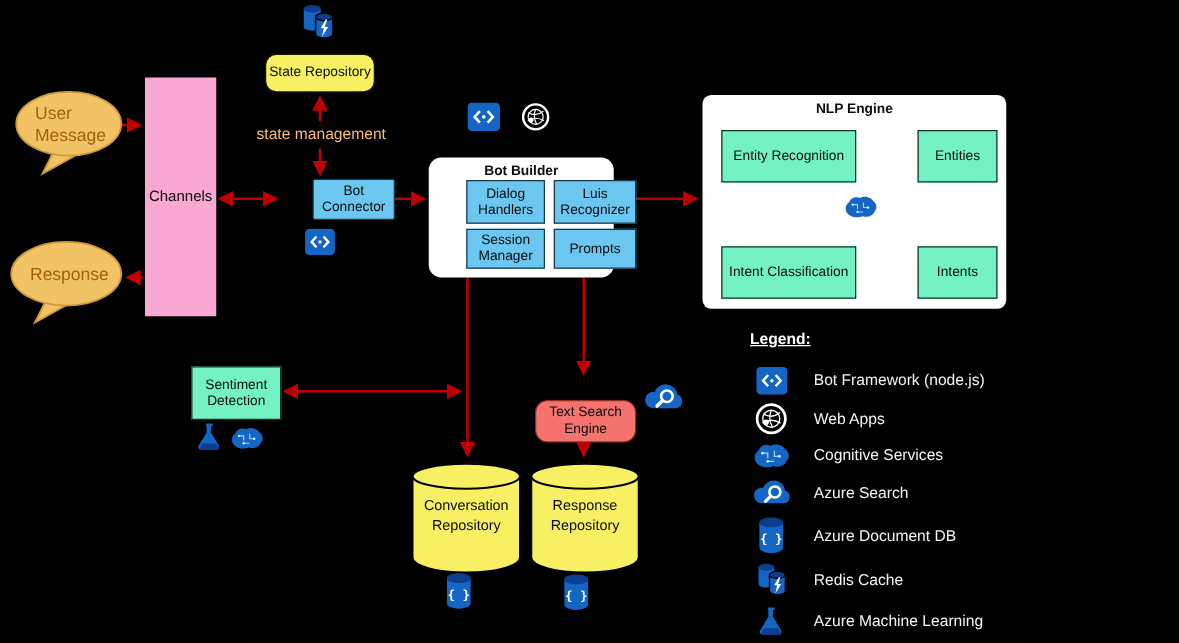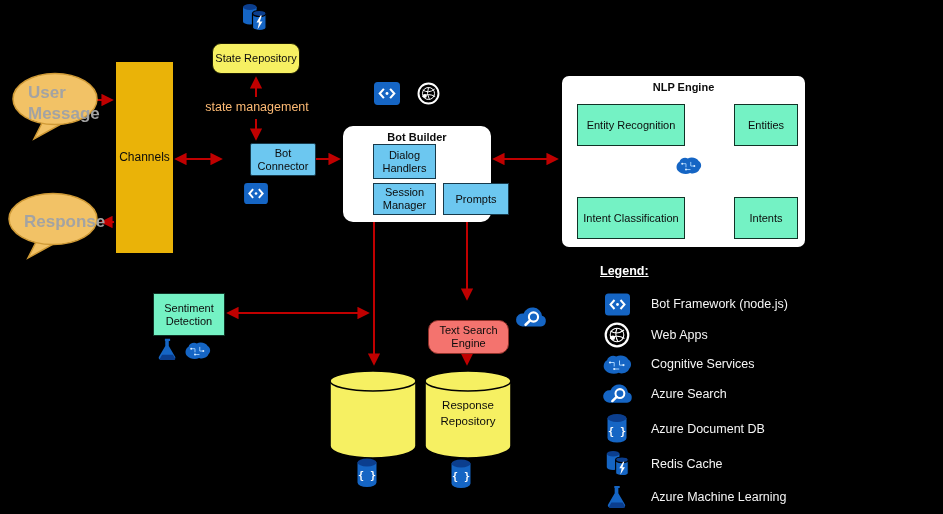--- a/index.html
+++ b/index.html
@@ -5,28 +5,28 @@
   :root{
     --c-bg:#000; --c-arrow:#c00000; --c-azure:#1565c4; --c-azureDark:#0b3e8e;
     --c-skyblue:#6cc7f0; --c-mint:#74f2c4; --c-yellow:#f6f062; --c-salmon:#f4736e; --c-orange:#f2c266;
   }
   html,body{margin:0;padding:0;background:#111;}
   body{font-family:"Liberation Sans","DejaVu Sans",sans-serif;}
   #canvas{position:relative;width:943px;height:514px;background:var(--c-bg);overflow:hidden;}
   .abs{position:absolute;box-sizing:border-box;}
   .box{position:absolute;box-sizing:border-box;display:flex;align-items:center;justify-content:center;
        text-align:center;font-size:11px;line-height:1.18;color:#0c0c0c;padding:1px 2px;}
-  .white{background:#eab308;}
+  .white{background:#f9a8d4;}
   .blue{background:var(--c-skyblue);border:1.5px solid #17394a;margin-left:24px;}
   .green{background:var(--c-mint);border:1.5px solid #103326;text-align:center;}
   .yellowbox{background:var(--c-yellow);border:1.5px solid #1a1a00;border-radius:9px;}
   .salmonbox{background:var(--c-salmon);border:1.5px solid #8e2f28;border-radius:10px;}
   .panel{background:#fff;border-radius:10px;}
   .panel-title{position:absolute;left:0;right:0;top:5px;text-align:center;font-weight:bold;font-size:11px;color:#0c0c0c;}
-  .bubble-text{position:absolute;color:#a3a3a3;font-size:17px;font-weight:700;line-height:1.25;}
+  .bubble-text{position:absolute;color:#a16207;font-size:14px;font-weight:400;line-height:1.25;}
   .wlabel{position:absolute;color:#fdba74;font-size:12.5px;}
   .cyl-text{position:absolute;text-align:center;font-size:11.5px;line-height:1.35;color:#0c0c0c;}
   .legend{position:absolute;left:600px;top:264px;width:330px;color:#fff;}
   .legend-title{font-weight:bold;font-size:12.5px;text-decoration:underline;margin-bottom:2px;}
   .lrow{position:absolute;left:0;height:32px;display:flex;align-items:center;}
   .lrow .icon-cell{width:34px;display:flex;align-items:center;justify-content:center;}
   .lrow .llabel{margin-left:17px;font-size:12.5px;color:#f5f5f5;}
   svg{display:block;}
   .icon{display:inline-block;line-height:0;}
 </style>
@@ -145,20 +145,21 @@
   </span>
   <span class="icon abs" style="left:417px;top:82px">
     <svg width="23" height="23" viewBox="0 0 26 26">
         <use href="#ic-webapp"></use>
       </svg>
   </span>
 
   <div class="abs panel" style="left:343px;top:126px;width:148px;height:96px;">
     <div class="panel-title">Bot Builder</div>
     <div class="box blue" style="left:6px;top:18px;width:63px;height:35px;">Dialog Handlers</div>
+    <div class="box blue" style="left:76px;top:18px;width:66px;height:35px;">Luis Recognizer</div>
     <div class="box blue" style="left:6px;top:57px;width:63px;height:32px;">Session Manager</div>
     <div class="box blue" style="left:76px;top:57px;width:66px;height:32px;">Prompts</div>
   </div>
 
   <div class="abs panel" style="left:562px;top:76px;width:243px;height:171px;border-radius:7px;">
     <div class="panel-title">NLP Engine</div>
     <div class="box green" style="left:15px;top:28px;width:108px;height:42px;">Entity Recognition</div>
     <div class="box green" style="left:172px;top:28px;width:64px;height:42px;">Entities</div>
     <span class="icon abs" style="left:113px;top:80px">
       <svg width="27" height="19" viewBox="0 0 30 21">
@@ -185,20 +186,21 @@
   <span class="icon abs" style="left:514px;top:305px">
     <svg width="34" height="26" viewBox="0 0 34 26">
         <use href="#ic-search"></use>
       </svg>
   </span>
 
   <svg class="abs" width="90" height="93" viewBox="0 0 90 93" style="left:328px;top:369px">
     <path d="M2,12 V77 A43,12 0 0 0 88,77 V12" fill="#f6f062" stroke="#000" stroke-width="1.6"></path>
     <ellipse cx="45" cy="12" rx="43" ry="10" fill="#f6f062" stroke="#000" stroke-width="1.6"></ellipse>
   </svg>
+  <div class="cyl-text" style="left:332px;top:398px;width:82px;">Conversation Repository</div>
   <span class="icon abs" style="left:356px;top:458px">
     <svg width="22" height="31" viewBox="0 0 22 31">
         <use href="#ic-docdb"></use>
       </svg>
   </span>
 
   <svg class="abs" width="90" height="93" viewBox="0 0 90 93" style="left:423px;top:369px">
     <path d="M2,12 V77 A43,12 0 0 0 88,77 V12" fill="#f6f062" stroke="#000" stroke-width="1.6"></path>
     <ellipse cx="45" cy="12" rx="43" ry="10" fill="#f6f062" stroke="#000" stroke-width="1.6"></ellipse>
   </svg>

